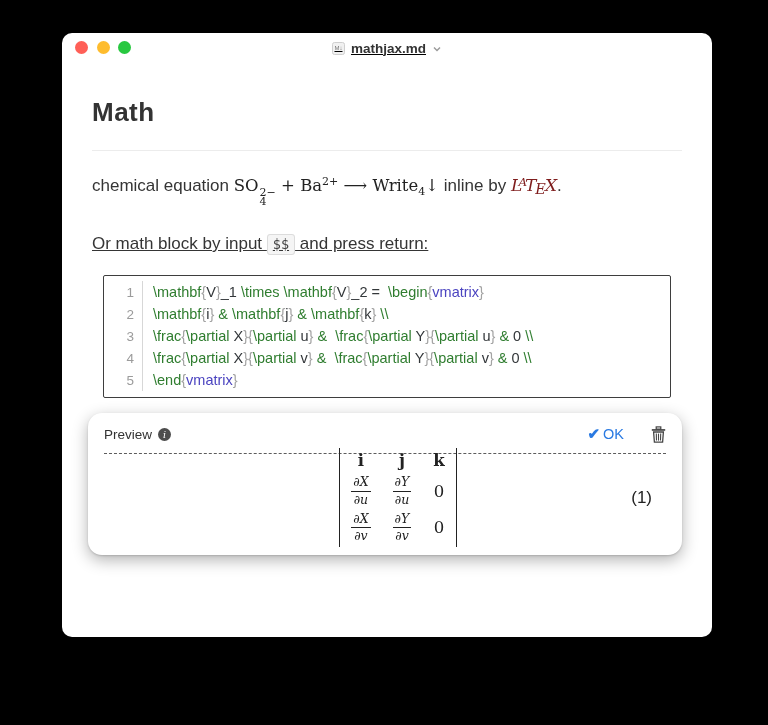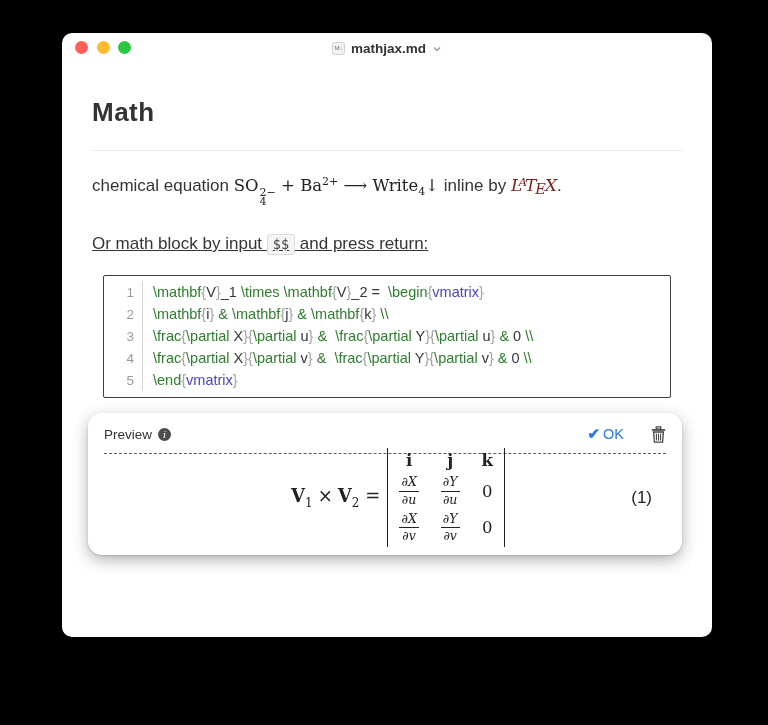--- a/index.html
+++ b/index.html
@@ -15,21 +15,21 @@
   }
   
   .titlebar{position:relative;height:40px;}
   .dots{position:absolute;left:13px;top:8px;display:flex;gap:8.5px;}
   .dot{width:13px;height:13px;border-radius:50%;}
   .dot.red{background:var(--traffic-red);}
   .dot.yellow{background:var(--traffic-yellow);}
   .dot.green{background:var(--traffic-green);}
   .title-group{
     position:absolute;left:0;right:0;top:6px;height:18px;
-    display:flex;align-items:center;justify-content:center;gap:6px;
+    display:flex;align-items:center;justify-content:center;gap:6px;text-decoration:underline;
   }
   .doc-icon{
     width:13px;height:13px;border-radius:2.5px;background:#f1f1f1;border:1px solid #cfcfcf;
     font-size:6px;color:#777;display:flex;align-items:center;justify-content:center;
     box-sizing:border-box;line-height:1;
   }
   .doc-title{font-size:13.5px;color:#333;font-weight:600;}
   .title-chevron{display:flex;align-items:center;margin-top:2px;}
   
   .content{padding:24px 30px 0 30px;}
@@ -189,21 +189,20 @@
               <line x1="5.3" y1="7.6" x2="5.5" y2="14.6" stroke="#454545" stroke-width="1.1"></line>
               <line x1="7.5" y1="7.6" x2="7.5" y2="14.6" stroke="#454545" stroke-width="1.1"></line>
               <line x1="9.7" y1="7.6" x2="9.5" y2="14.6" stroke="#454545" stroke-width="1.1"></line>
             </svg>
           </span>
         </span>
       </div>
       <div class="dashed-sep"></div>
       <div class="preview-body">
         <div class="equation">
-          <span class="eq-lhs"><span class="vec">V</span><sub>1</sub><span class="eq-times">×</span><span class="vec">V</span><sub>2</sub><span class="eq-equals">=</span></span>
           <span class="vmatrix">
             <span class="vm-grid">
               <span class="vm-head">i</span>
               <span class="vm-head">j</span>
               <span class="vm-head">k</span>
               <span class="frac">
                   <span class="fnum">∂X</span>
                   <span class="fden">∂u</span>
                 </span>
               <span class="frac">

